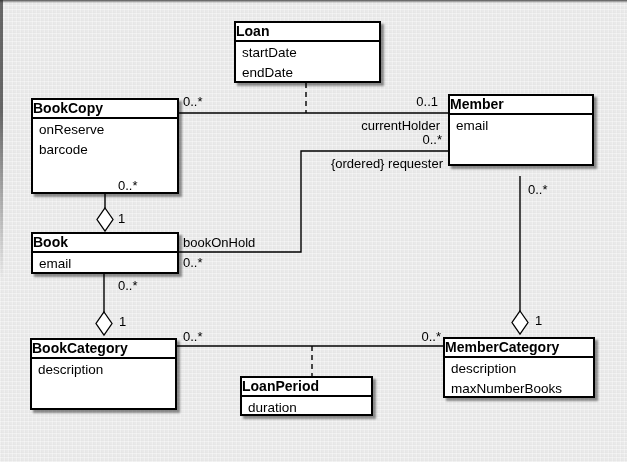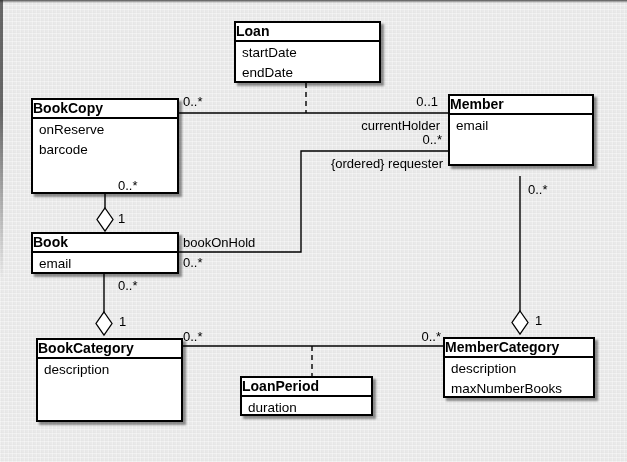--- a/index.html
+++ b/index.html
@@ -119,21 +119,21 @@
     </div>
   </div>
 
   <div class="cls" style="left:31px;top:232px;width:148px;height:42px">
     <div class="cls-title">Book</div>
     <div class="cls-attrs">
       <div class="attr">email</div>
     </div>
   </div>
 
-  <div class="cls" style="left:36px;top:338px;width:147px;height:84px">
+  <div class="cls" style="left:30px;top:338px;width:147px;height:72px">
     <div class="cls-title">BookCategory</div>
     <div class="cls-attrs">
       <div class="attr">description</div>
     </div>
   </div>
 
   <div class="cls" style="left:443px;top:337px;width:152px;height:61px">
     <div class="cls-title">MemberCategory</div>
     <div class="cls-attrs">
       <div class="attr">description</div>

